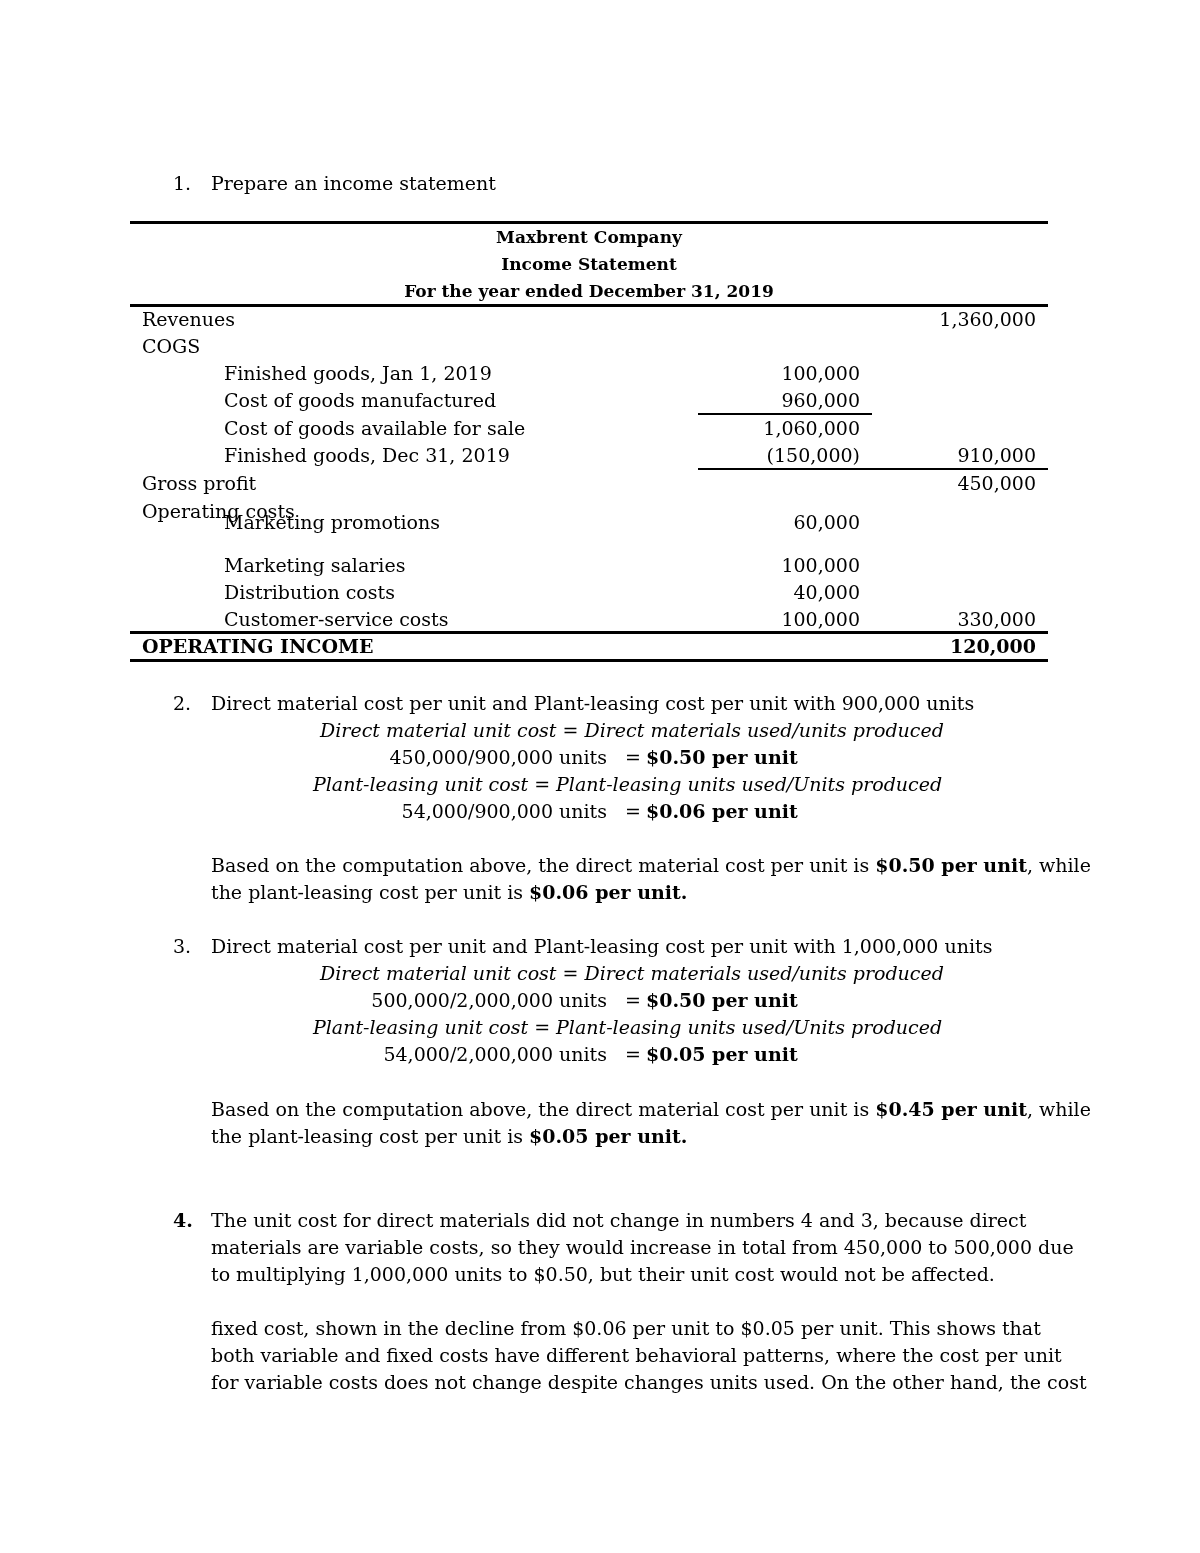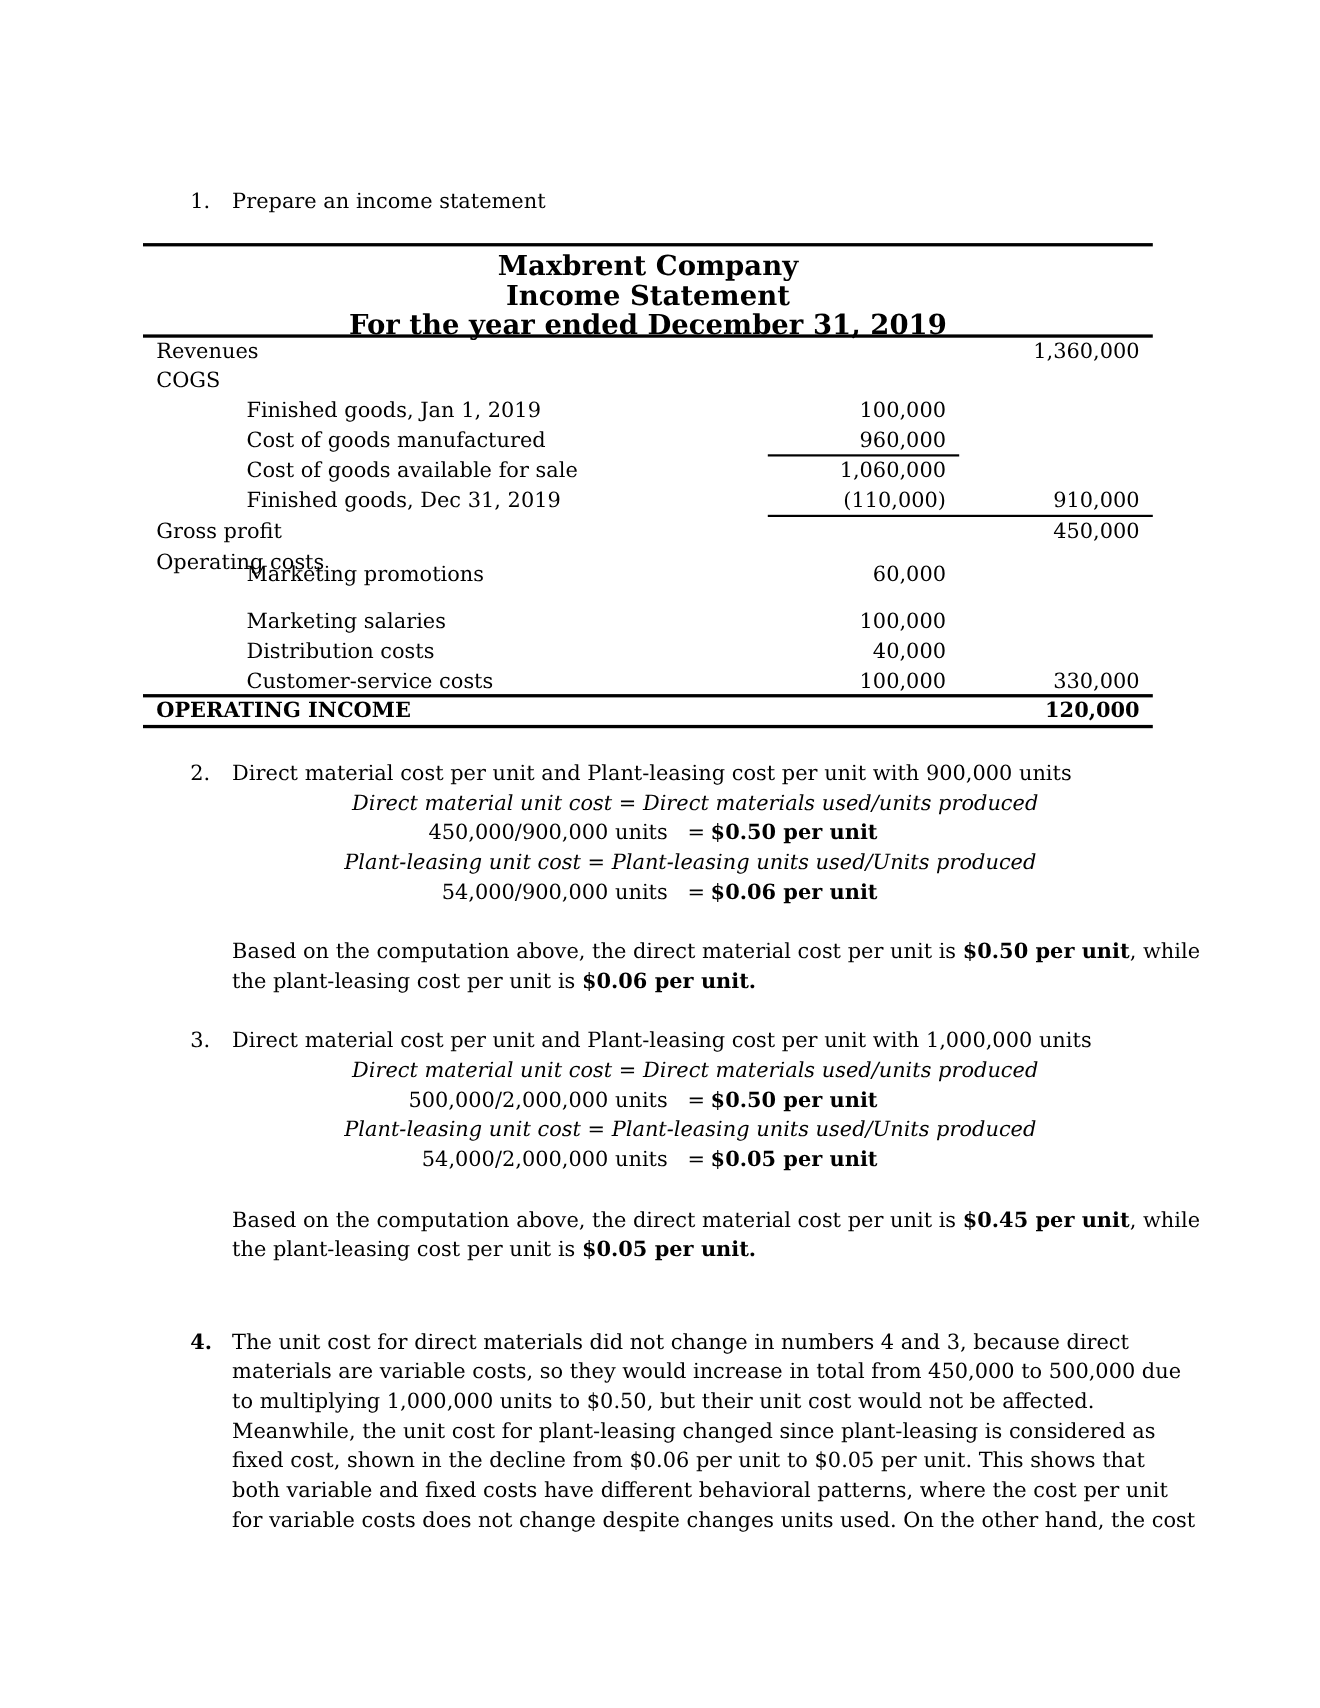--- a/index.html
+++ b/index.html
@@ -9,21 +9,21 @@
     color: #000; font-size: 19px;
   }
   .page { position: absolute; left: 0; top: 0; width: 1200px; height: 1553px; }
   .abs { position: absolute; white-space: nowrap; }
   .b { font-weight: bold; }
   .i { font-style: italic; }
 
   
   .stmt { position: absolute; left: 130px; top: 221px; width: 918px; }
   .rule-top { position: absolute; left: 0; width: 918px; height: 3px; background: #000; }
-  .hdr { position: absolute; left: 0; width: 918px; text-align: center; font-weight: bold; font-size: 25px; }
+  .hdr { position: absolute; left: 0; width: 918px; text-align: center; font-weight: bold; font-size: 17px; }
   .row { position: absolute; left: 0; width: 918px; height: 27px; }
   .row .lbl { position: absolute; left: 12px; }
   .row .lbl.indent { left: 94px; }
   .row .c1 { position: absolute; right: 188px; text-align: right; }
   .row .c2 { position: absolute; right: 12px; text-align: right; }
   .uline { position: absolute; height: 1.5px; background: #000; }
 </style>
 </head>
 <body>
 
@@ -60,21 +60,21 @@
       <span class="c2"></span>
     </div>
     <div class="uline" style="top:192px; left:568px; width:174px;"></div>
     <div class="row" style="top:196px;">
       <span class="lbl indent">Cost of goods available for sale</span>
       <span class="c1">1,060,000</span>
       <span class="c2"></span>
     </div>
     <div class="row" style="top:223px;">
       <span class="lbl indent">Finished goods, Dec 31, 2019</span>
-      <span class="c1">(110,000)</span>
+      <span class="c1">(150,000)</span>
       <span class="c2">910,000</span>
     </div>
     <div class="uline" style="top:247px; left:568px; width:350px;"></div>
     <div class="row" style="top:251px;">
       <span class="lbl">Gross profit</span>
       <span class="c1"></span>
       <span class="c2">450,000</span>
     </div>
     <div class="row" style="top:279px;">
       <span class="lbl">Operating costs</span>
@@ -140,18 +140,17 @@
     <span>Based on the computation above, the direct material cost per unit is </span><span class="b">$0.45 per unit</span><span>, while</span>
   </div>
   <div class="abs" style="left:211px; top:1125px;">
     <span>the plant-leasing cost per unit is </span><span class="b">$0.05 per unit.</span>
   </div>
 
   <div class="abs b" style="left:173px; top:1209px;">4.</div>
   <div class="abs" style="left:211px; top:1209px;">The unit cost for direct materials did not change in numbers 4 and 3, because direct</div>
   <div class="abs" style="left:211px; top:1236px;">materials are variable costs, so they would increase in total from 450,000 to 500,000 due</div>
   <div class="abs" style="left:211px; top:1263px;">to multiplying 1,000,000 units to $0.50, but their unit cost would not be affected.</div>
-  <div class="abs" style="left:211px; top:1290px;">Meanwhile, the unit cost for plant-leasing changed since plant-leasing is considered as</div>
   <div class="abs" style="left:211px; top:1317px;">fixed cost, shown in the decline from $0.06 per unit to $0.05 per unit. This shows that</div>
   <div class="abs" style="left:211px; top:1371px;">for variable costs does not change despite changes units used. On the other hand, the cost</div>
   <div class="abs" style="left:211px; top:1344px;">both variable and fixed costs have different behavioral patterns, where the cost per unit</div>
 
 </div>
 
 </body></html>

